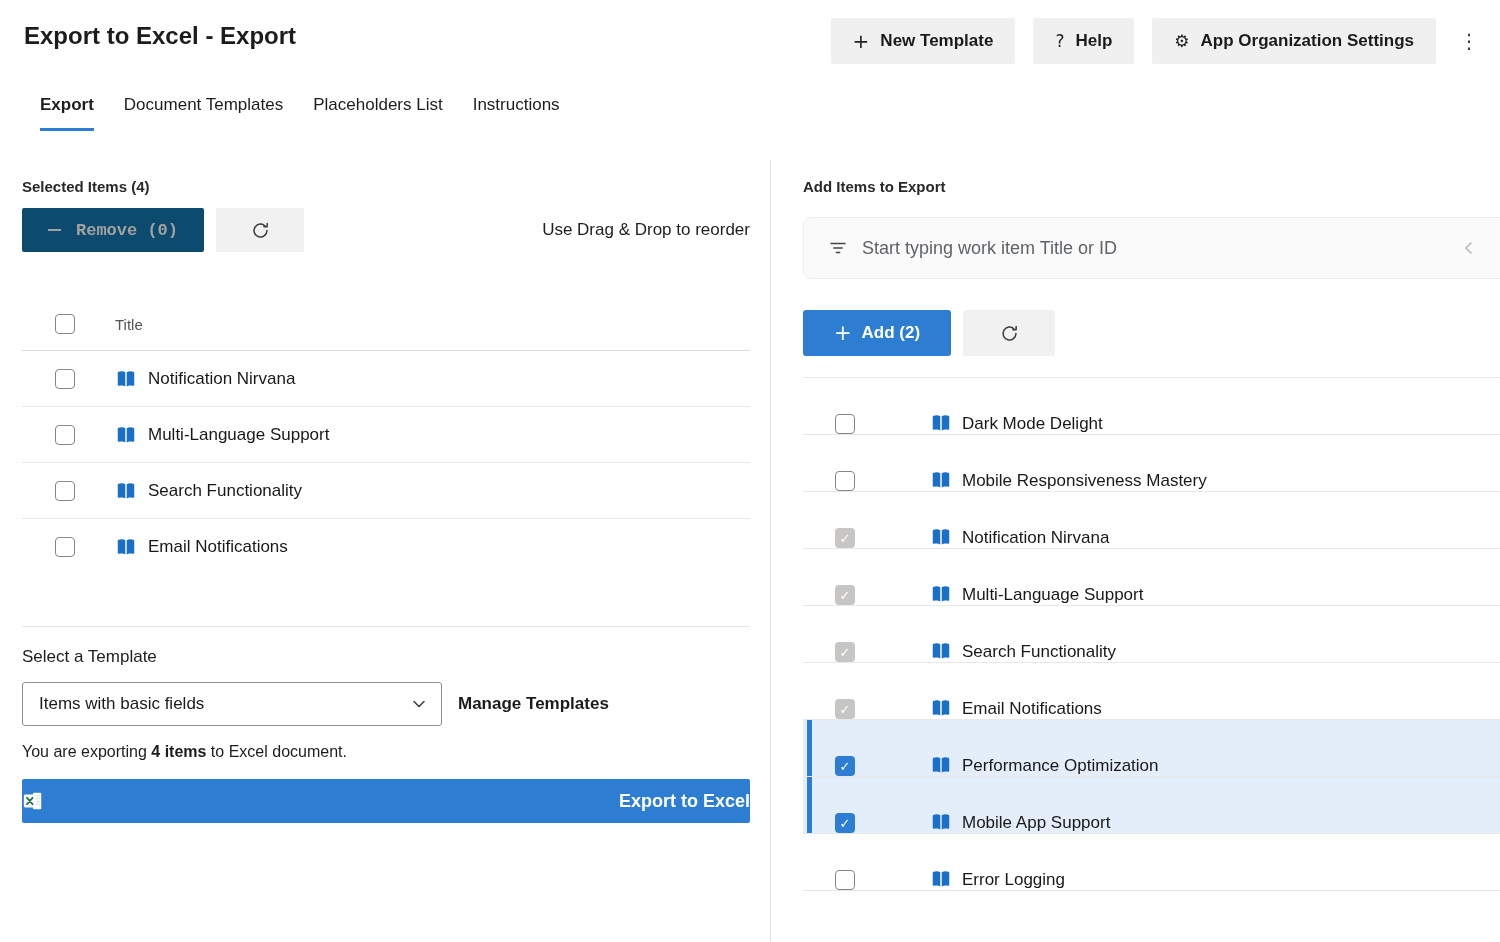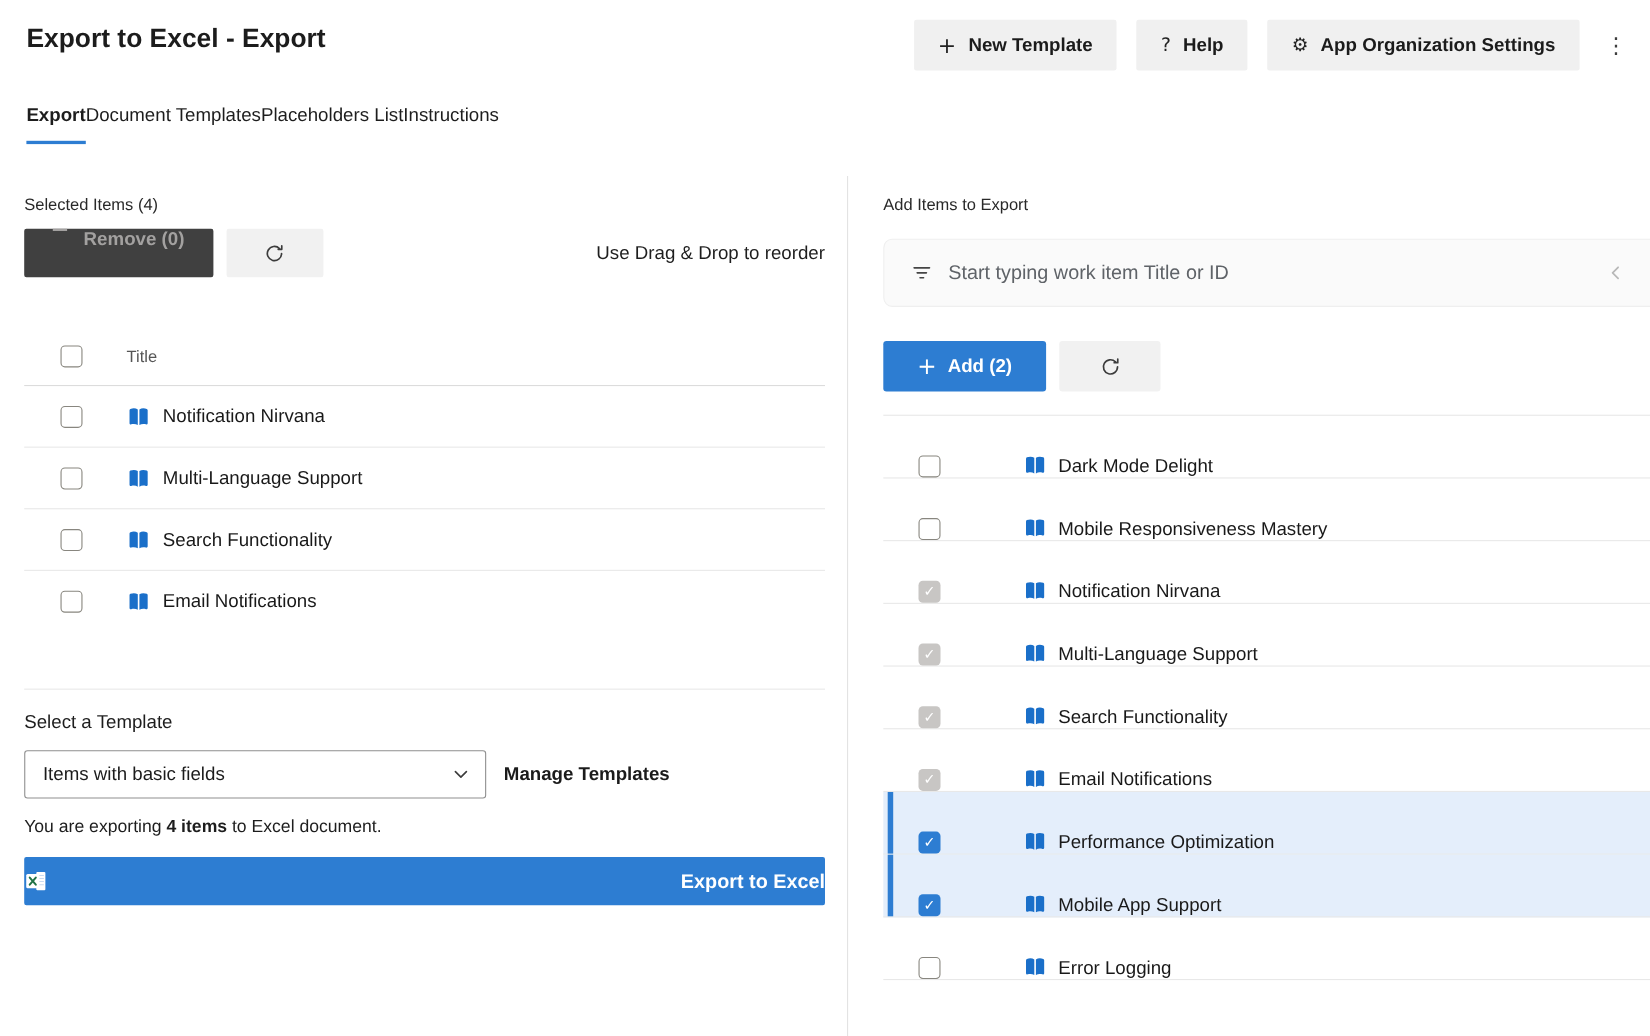--- a/index.html
+++ b/index.html
@@ -13,35 +13,35 @@
   .hbtn { height:46px; background:#f0f0f0; border:none; border-radius:2px; cursor:pointer;
     display:flex; align-items:center; gap:11px; padding:0 22px;
     font-family:inherit; font-size:17px; font-weight:700; color:#1b1b1b; }
   .hbtn .glyph { font-weight:400; font-size:20px; color:#222; }
   .hbtn .gear { font-size:17px; }
   .hbtn .q { font-size:17px; font-weight:400; }
   .more-btn { width:30px; height:46px; background:transparent; border:none; cursor:pointer;
     font-size:20px; color:#3d3d3d; display:flex; align-items:center; justify-content:center; }
 
   
-  .tabs { position:absolute; left:24px; top:95px; display:flex; }
+  .tabs { position:absolute; left:40px; top:95px; display:flex; gap:30px; }
   .tab { font-size:17px; color:#1d1d1d; padding-bottom:13px; cursor:pointer; border-bottom:3px solid transparent; }
   .tab.active { font-weight:700; border-bottom-color:var(--accent,#2d7dd2); }
 
   
   .divider { position:absolute; left:770px; top:160px; width:1px; height:782px; background:#e3e3e3; }
   .left-panel  { position:absolute; left:22px;  top:178px; width:728px; }
   .right-panel { position:absolute; left:803px; top:178px; width:697px; }
-  .section-title { font-size:15px; font-weight:400; color:#292929; }
+  .section-title { font-size:15px; font-weight:700; color:#292929; }
 
   
   .l-toolbar { margin-top:13px; display:flex; align-items:center; }
-  .remove-btn { display:flex; align-items:flex-start; gap:15px; height:44px; padding:0 26px;
-    background:#404040; border:none; border-radius:2px; cursor:default;
-    font-family:Liberation Sans, sans-serif; font-size:17px; font-weight:700; color:#a3a1a0; }
+  .remove-btn { display:flex; align-items:center; gap:15px; height:44px; padding:0 26px;
+    background:#0c4a6e; border:none; border-radius:2px; cursor:default;
+    font-family:Liberation Mono, monospace; font-size:17px; font-weight:700; color:#a3a1a0; }
   .minus-icon { width:13px; height:2px; background:#a3a1a0; display:inline-block; }
   .icon-btn { margin-left:12px; width:88px; height:44px; background:#f1f1f1; border:none; border-radius:2px;
     display:flex; align-items:center; justify-content:center; cursor:pointer; }
   .reorder-hint { margin-left:auto; font-size:17px; color:#1e1e1e; }
 
   
   .l-table { margin-top:46px; }
   .l-thead { height:53px; display:flex; align-items:center; padding-left:33px; border-bottom:1px solid #dcdcdc; }
   .l-thead .title-h { margin-left:40px; font-size:15px; color:#555; }
   .l-row { height:56px; display:flex; align-items:center; padding-left:33px; border-bottom:1px solid #e8e8e8; }

